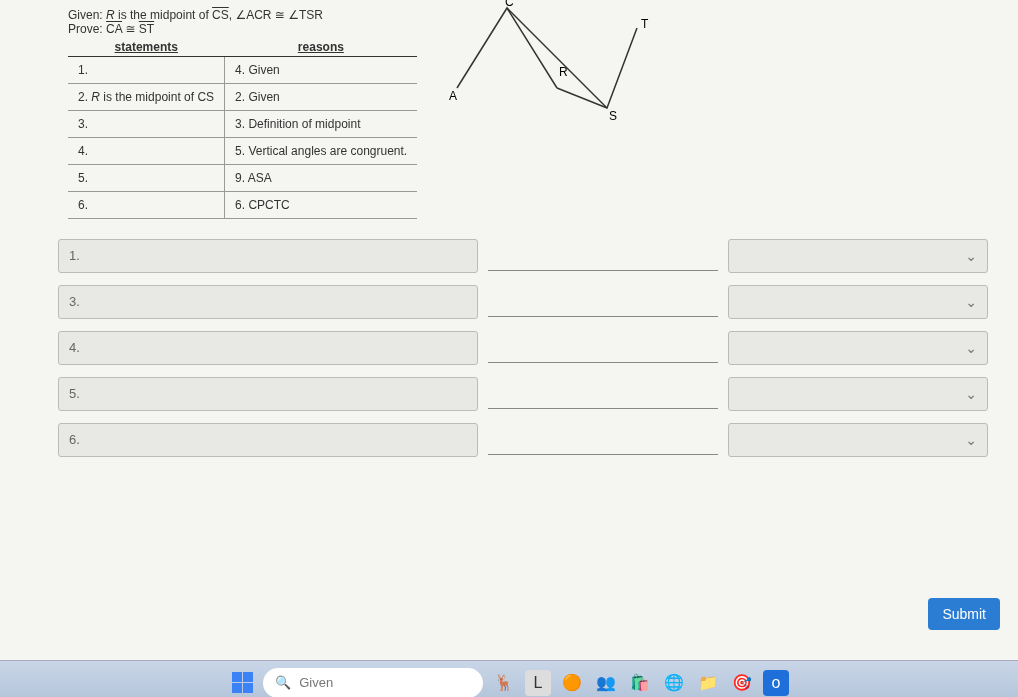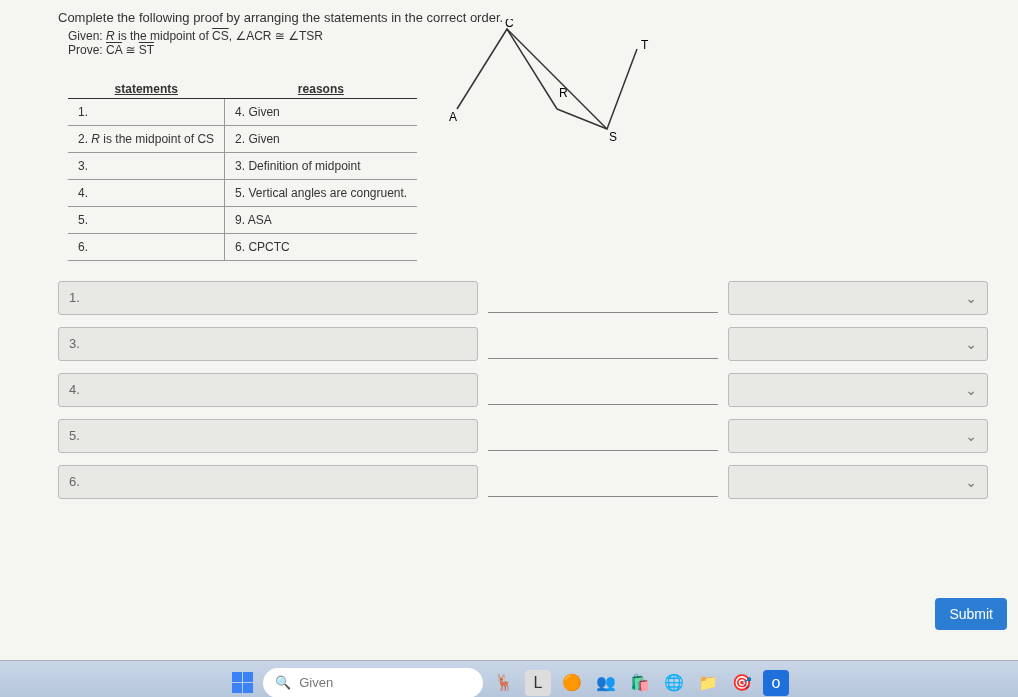--- a/index.html
+++ b/index.html
@@ -18,21 +18,21 @@
   }
   .qheader { display: flex; align-items: center; gap: 8px; margin-bottom: 2px; }
   .qnum {
     background: #888; color: #fff; padding: 4px 8px; font-size: 14px; font-weight: bold;
   }
   .points { font-size: 12px; color: #555; }
   .prompt { margin: 2px 0 4px 50px; font-size: 13px; }
   .ginfo { margin-left: 60px; font-size: 12px; }
   .ginfo .over { text-decoration: overline; }
   .top-flex { display: flex; align-items: flex-start; }
-  .proof-block { margin-left: 60px; margin-top: 23px; }
+  .proof-block { margin-left: 60px; margin-top: 2px; }
   .proof-table { border-collapse: collapse; font-size: 12px; }
   .proof-table th {
     border-bottom: 1px solid #333; padding: 2px 10px;
     font-weight: bold; text-decoration: underline; font-size: 12px;
   }
   .proof-table td {
     border-bottom: 1px solid #999; padding: 6px 10px; min-width: 140px;
   }
   .proof-table td:first-child { border-right: 1px solid #999; }
   .diagram { margin-left: 30px; margin-top: -10px; }
@@ -45,21 +45,21 @@
   .blankline {
     border-bottom: 1px solid #888; width: 230px; height: 30px;
   }
   .dropdown {
     background: #e8e8e5; border: 1px solid #bbb; border-radius: 3px;
     width: 260px; height: 34px; display: flex; align-items: center;
     justify-content: flex-end; padding: 0 10px;
   }
   .chev { color: #777; font-size: 14px; }
   .submit {
-    position: absolute; right: 11px; bottom: 30px;
+    position: absolute; right: 18px; bottom: 30px;
     background: #2b7cd3; color: #fff; border: none;
     padding: 8px 14px; border-radius: 4px; font-size: 14px; cursor: pointer;
   }
   .taskbar {
     height: 44px; background: linear-gradient(#c9d6e8,#b2c3d8);
     display: flex; align-items: center; justify-content: center; gap: 8px;
     border-top: 1px solid #aab;
   }
   .searchbox {
     background: #fff; border-radius: 16px; height: 30px; width: 220px;
@@ -69,21 +69,20 @@
   .ticon { width: 26px; height: 26px; display:flex; align-items:center; justify-content:center; border-radius:4px; font-size:16px;}
   .win { display:grid; grid-template-columns:10px 10px; grid-template-rows:10px 10px; gap:1px;}
   .win div{background:#3b82f6;}
 </style>
 </head>
 <body>
 
 <div class="page">
 
 
-  <div class="prompt">Complete the following proof by arranging the statements in the correct order.</div>
 
   <div class="top-flex">
     <div>
       <div class="ginfo">
         <span>Given:</span>
         <span> <i>R</i> is the midpoint of <span class="over">CS</span>, ∠ACR ≅ ∠TSR</span>
       </div>
       <div class="ginfo">
         <span>Prove:</span>
         <span> <span class="over">CA</span> ≅ <span class="over">ST</span></span>

